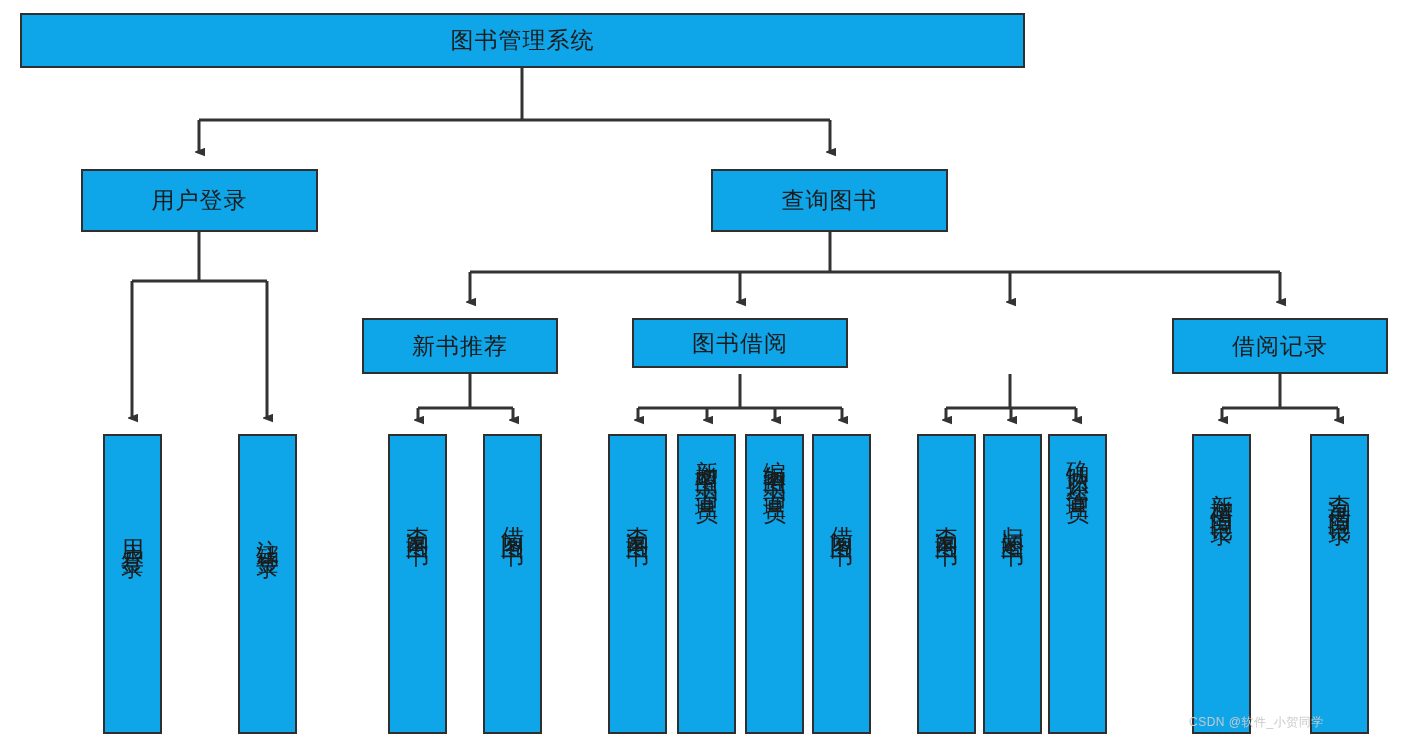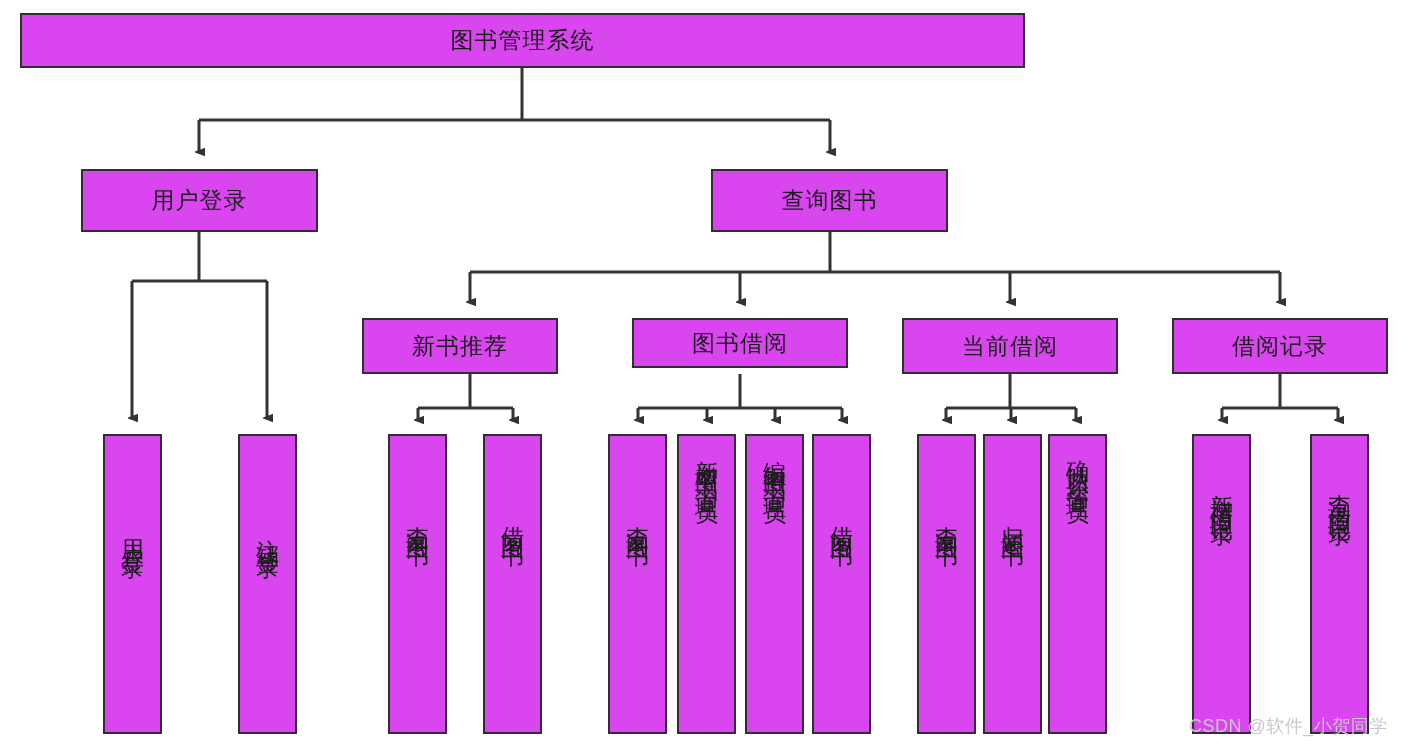--- a/index.html
+++ b/index.html
@@ -16,21 +16,21 @@
   }
   svg#wires{
     position:absolute;
     left:0;top:0;
     width:1405px;height:747px;
     pointer-events:none;
   }
   .node{
     position:absolute;
     box-sizing:border-box;
-    background:#d946ef;
+    background:#0ea5e9;
     border:2.5px solid #2f2f2f;
     display:flex;
     align-items:center;
     justify-content:center;
     color:#1b1b1b;
     text-align:center;
   }
   .node.h{
     font-size:23px;
     letter-spacing:1px;
@@ -45,21 +45,21 @@
     writing-mode:vertical-rl;
     text-orientation:upright;
     letter-spacing:6px;
     line-height:1;
     white-space:nowrap;
     display:block;
   }
   .watermark{
     position:absolute;
     color:#c9c9c9;
-    font-size:18px;
+    font-size:12px;
     letter-spacing:0.5px;
     white-space:nowrap;
     user-select:none;
   }
 </style>
 </head>
 <body>
 
 <div id="canvas">
 
@@ -126,23 +126,20 @@
   <div class="node h" style="left:711px;top:169px;width:237px;height:63px;">
     <span>查询图书</span>
   </div>
 
   <div class="node h" style="left:362px;top:318px;width:196px;height:56px;">
     <span>新书推荐</span>
   </div>
   <div class="node h" style="left:632px;top:318px;width:216px;height:50px;">
     <span>图书借阅</span>
   </div>
-  <div class="node h" style="left:902px;top:318px;width:216px;height:56px;">
-    <span>当前借阅</span>
-  </div>
   <div class="node h" style="left:1172px;top:318px;width:216px;height:56px;">
     <span>借阅记录</span>
   </div>
 
   <div class="node v" style="left:103px;top:434px;width:59px;height:300px;">
     <span class="vtext" style="margin-top:85px;">用户登录</span>
   </div>
   <div class="node v" style="left:238px;top:434px;width:59px;height:300px;">
     <span class="vtext" style="margin-top:85px;">注销登录</span>
   </div>

